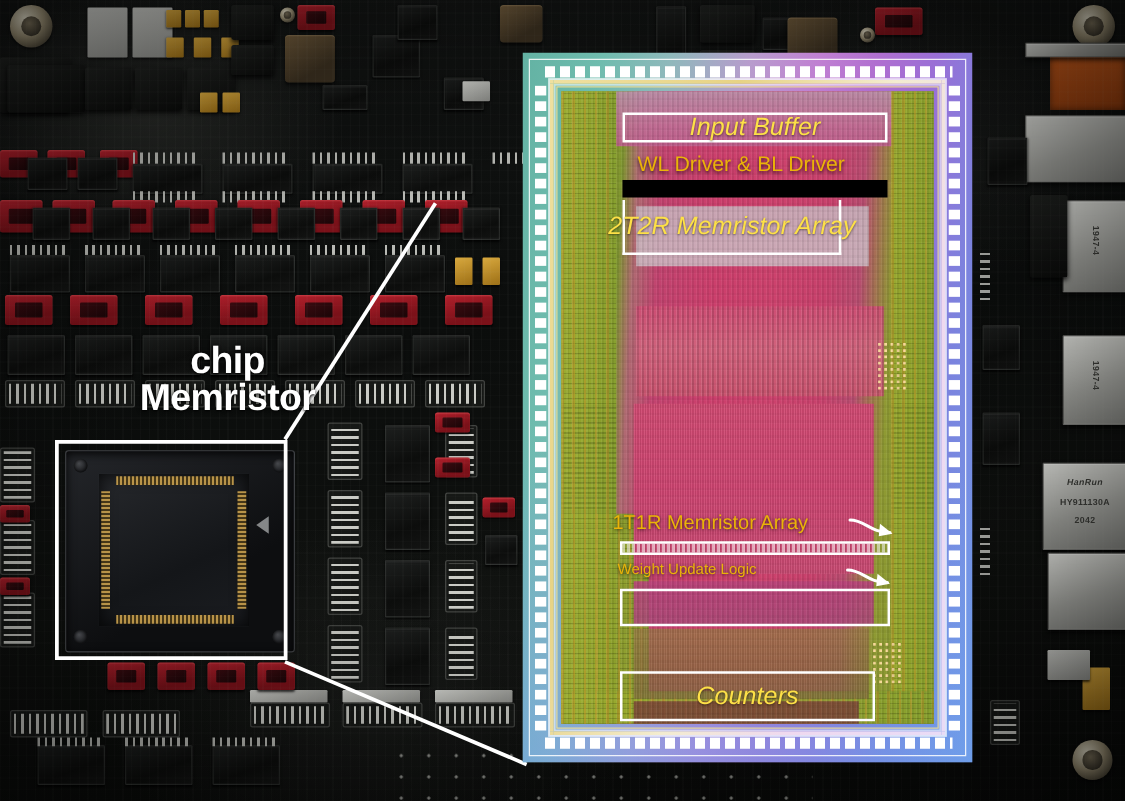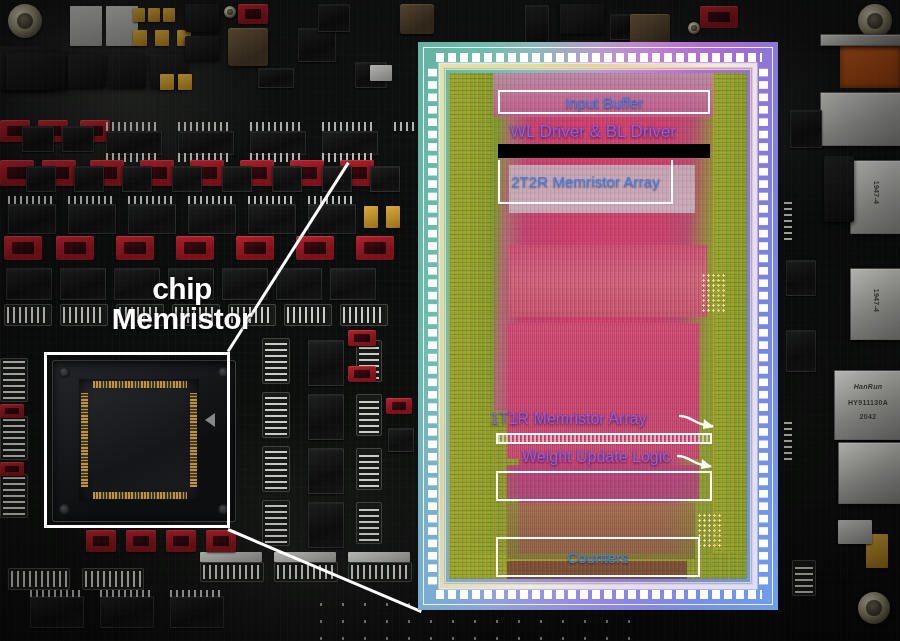--- a/index.html
+++ b/index.html
@@ -139,23 +139,23 @@
         repeating-linear-gradient(90deg, rgba(216,142,40,.55) 0 2px, transparent 2px 9px),
         repeating-linear-gradient(0deg, rgba(60,70,15,.45) 0 1px, transparent 1px 4px);}
   .band{position:absolute;}
   .dotmat{position:absolute;
       background-image:radial-gradient(circle, rgba(255,222,160,.92) 1.1px, transparent 1.4px);
       background-size:5px 5px;}
 
   
   .dbox{position:absolute;border:2px solid #fff;box-sizing:border-box;
         display:flex;align-items:center;justify-content:center;}
-  .dbox span{color:#3b82f6;font-size:15px;letter-spacing:.1px;
-        text-shadow:0 1px 2px rgba(0,0,0,.55);white-space:nowrap;}
-  .dlabel{position:absolute;color:#8b5cf6;font-size:15px;white-space:nowrap;
+  .dbox span{color:#fde047;font-size:20px;letter-spacing:.1px;
+        text-shadow:0 1px 2px rgba(0,0,0,.55);white-space:nowrap;font-style:italic;}
+  .dlabel{position:absolute;color:#eab308;font-size:15px;white-space:nowrap;
         text-shadow:0 1px 3px rgba(0,0,0,.7);text-align:center;}
   .blackbar{position:absolute;background:#000;}
   .arrow{position:absolute;overflow:visible;}
 </style>
 </head>
 <body>
 
 <div id="stage">
 
   <div class="pcb">
@@ -451,21 +451,21 @@
 
 
     <div class="dlabel" style="left:72px;top:368px;font-size:16px;">1T1R Memristor Array</div>
     <svg class="arrow" style="left:260px;top:366px;width:50px;height:26px;" viewBox="0 0 50 26">
       <path d="M2 8 C14 8, 18 18, 34 18" stroke="#fff" stroke-width="2.4" fill="none" stroke-linecap="round"></path>
       <path d="M26 11 L36 19 L25 21 Z" fill="#fff"></path>
     </svg>
     <div style="position:absolute;left:78px;top:391px;width:216px;height:11px;border:2px solid #fff;box-sizing:border-box;
          background:repeating-linear-gradient(90deg,rgba(255,255,255,.55) 0 2px, transparent 2px 4px);"></div>
 
-    <div class="dlabel" style="left:76px;top:406px;font-size:16px;padding-left:28px;">Weight Update Logic</div>
+    <div class="dlabel" style="left:76px;top:406px;font-size:12px;">Weight Update Logic</div>
     <svg class="arrow" style="left:258px;top:406px;width:52px;height:26px;" viewBox="0 0 52 26">
       <path d="M2 8 C14 8, 18 18, 34 18" stroke="#fff" stroke-width="2.4" fill="none" stroke-linecap="round"></path>
       <path d="M26 11 L36 19 L25 21 Z" fill="#fff"></path>
     </svg>
     <div style="position:absolute;left:78px;top:429px;width:216px;height:30px;border:2px solid #fff;box-sizing:border-box;"></div>
 
 
     <div class="dbox" style="left:78px;top:495px;width:204px;height:40px;">
       <span>Counters</span>
     </div>

